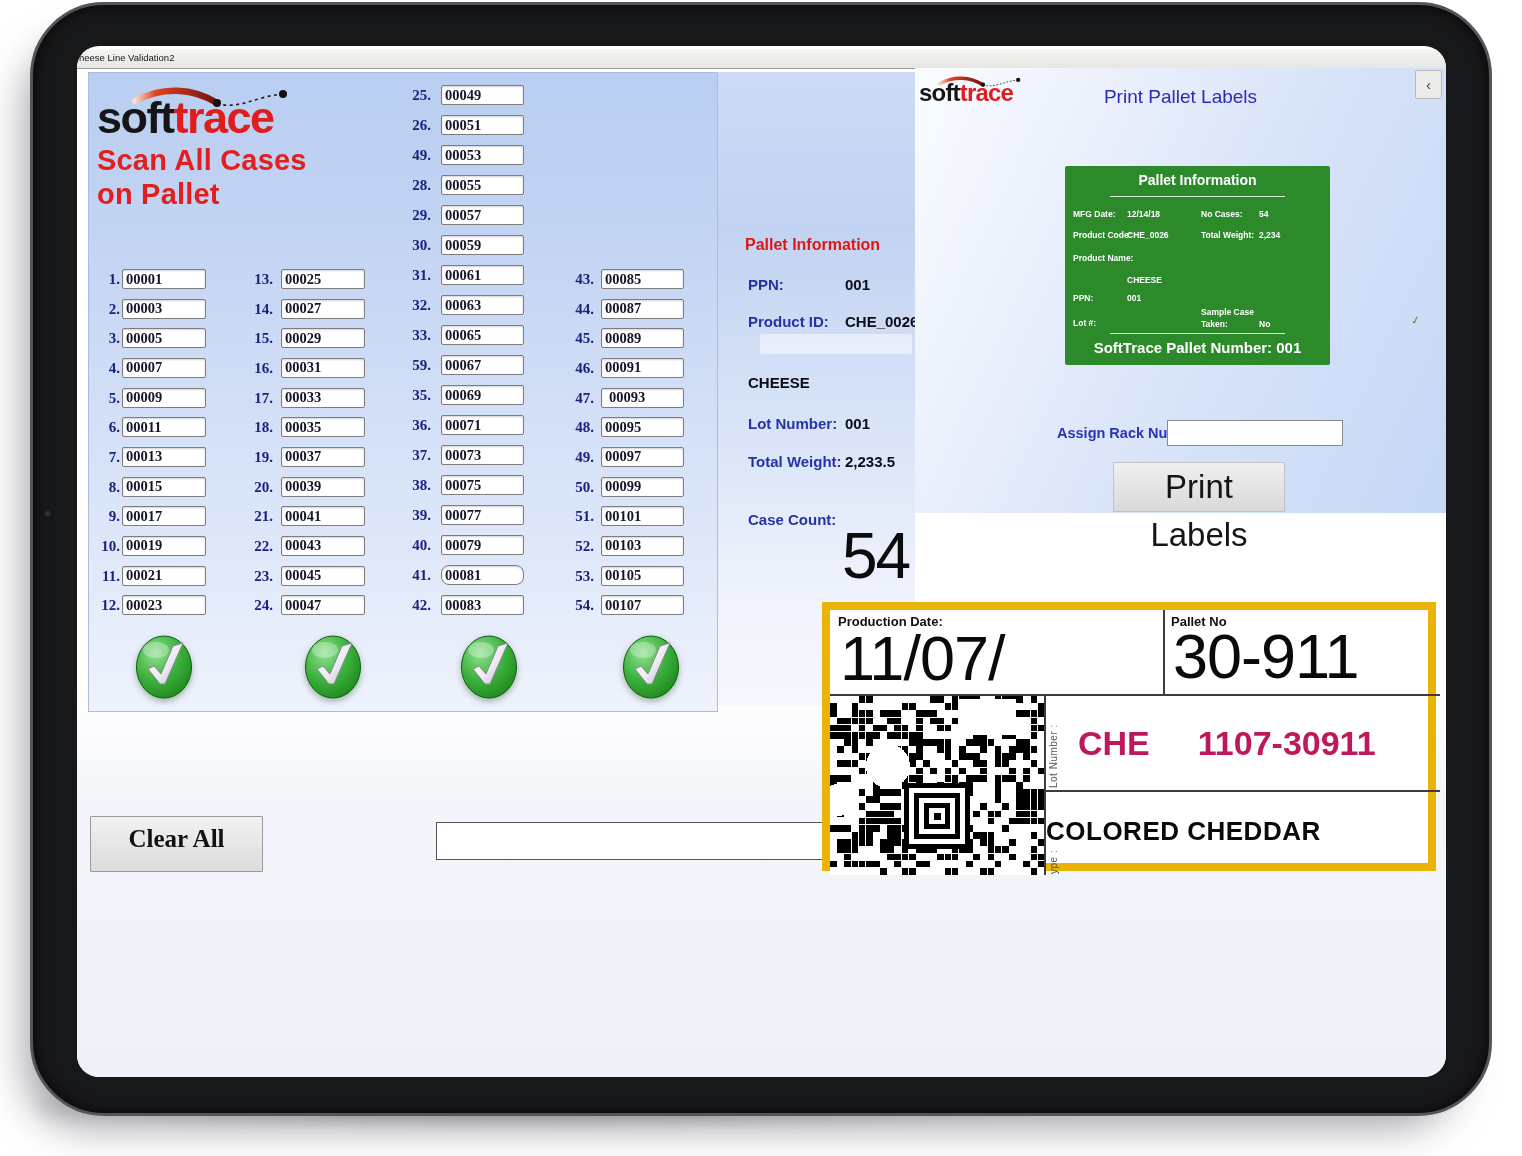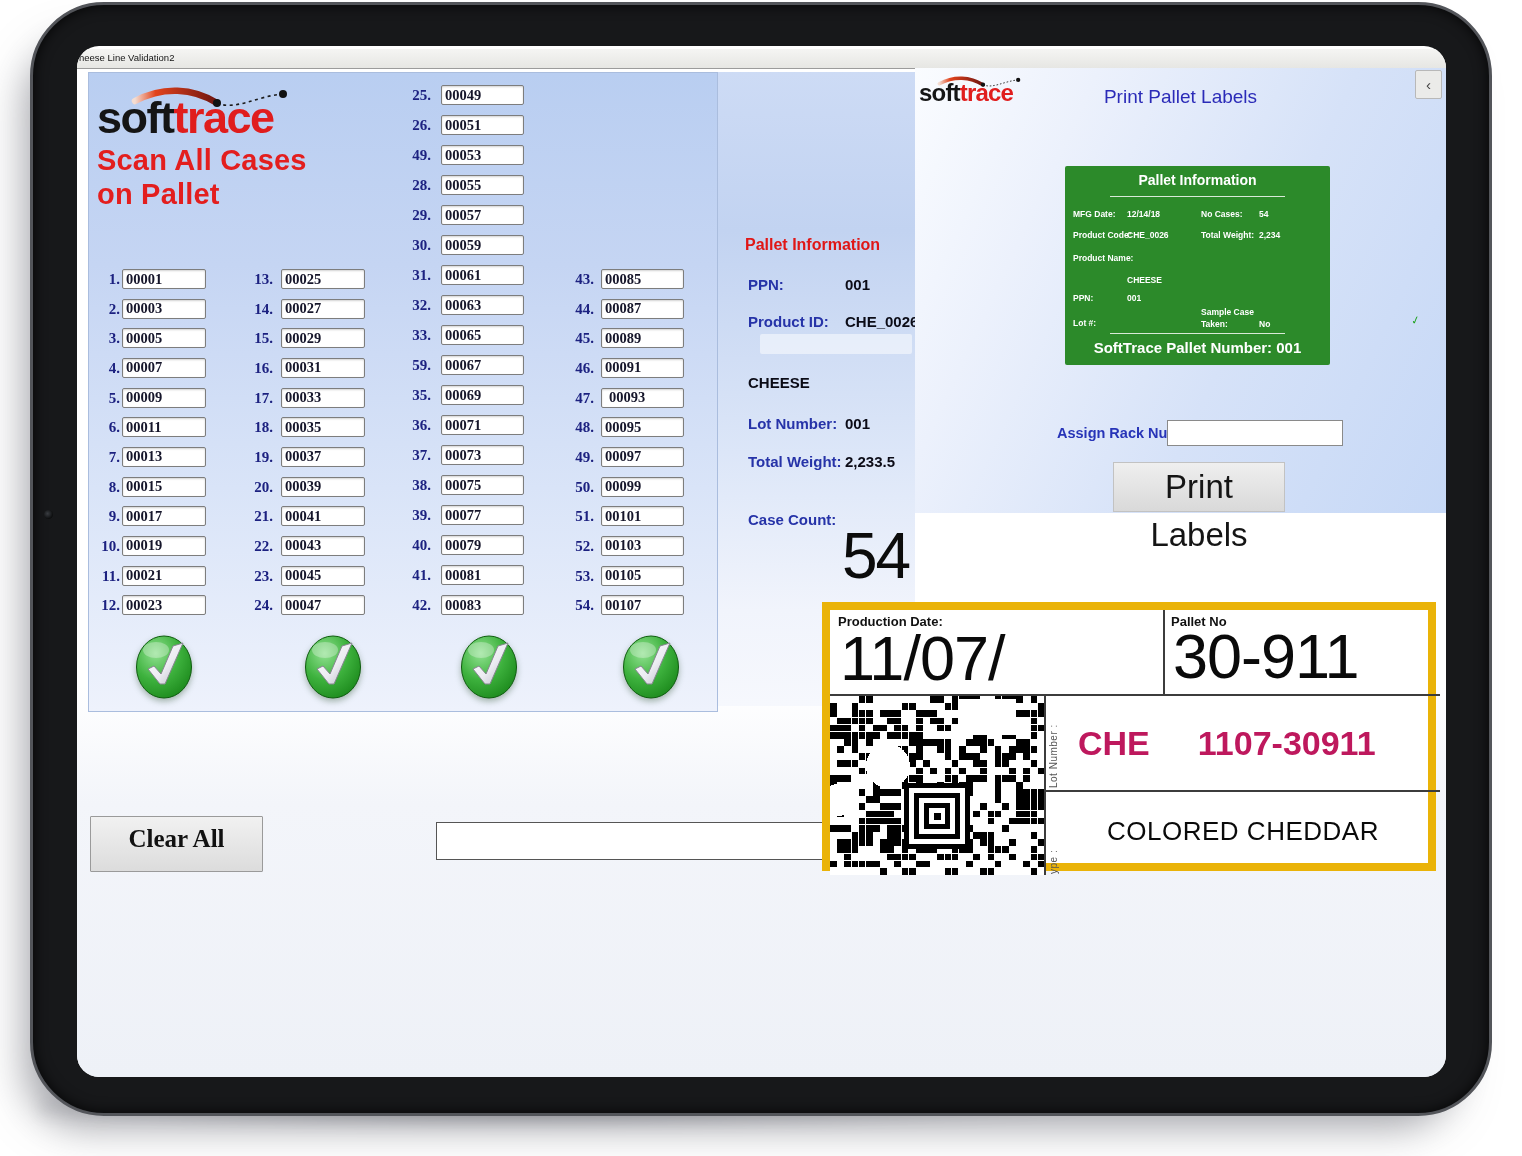--- a/index.html
+++ b/index.html
@@ -77,21 +77,21 @@
   .cell-tl{left:0;top:0;width:335px;height:86px;border-right:2px solid #3c3c3c;border-bottom:2px solid #3c3c3c;}
   .cell-tr{left:335px;top:0;width:275px;height:86px;border-bottom:2px solid #3c3c3c;}
   .cell-qr{left:0;top:86px;width:216px;height:179px;border-right:2px solid #3c3c3c;}
   .cell-che{left:216px;top:86px;width:394px;height:96px;border-bottom:2px solid #3c3c3c;}
   .cell-prod{left:216px;top:182px;width:394px;height:83px;}
   .lbl-small{position:absolute;font-size:13px;font-weight:700;color:#111;white-space:nowrap;}
   .lbl-big{position:absolute;font-size:63px;font-weight:500;letter-spacing:-1px;color:#0a0a0a;line-height:1;white-space:nowrap;}
   .vtext{position:absolute;writing-mode:vertical-rl;transform:rotate(180deg);font-size:10px;color:#555;letter-spacing:.5px;white-space:nowrap;}
   .che-line{position:absolute;left:32px;top:0;height:94px;display:flex;align-items:center;gap:48px;
     font-size:34px;font-weight:700;color:#be185d;}
-  .prod-line{position:absolute;left:0;right:0;top:24px;text-align:center;font-size:26px;font-weight:400;color:#0a0a0a;letter-spacing:.5px;}
+  .prod-line{position:absolute;left:0;right:0;top:24px;text-align:left;font-size:26px;font-weight:700;color:#0a0a0a;letter-spacing:.5px;}
 </style>
 </head>
 <body>
 
 <svg width="0" height="0" style="position:absolute">
   <defs>
     <radialGradient id="gball" cx="0.35" cy="0.28" r="0.95">
       <stop offset="0" stop-color="#90e190"></stop>
         <stop offset="0.45" stop-color="#3db13d"></stop>
       <stop offset="0.8" stop-color="#1f8d1f"></stop>
@@ -209,21 +209,21 @@
           <input class="case-input" readonly="" value="00071" style="left: 352px; top: 342px; width: 83px;">
           <span class="abs case-num" style="left: 311px; top: 374px; width: 31px;">37.</span>
           <input class="case-input" readonly="" value="00073" style="left: 352px; top: 372px; width: 83px;">
           <span class="abs case-num" style="left: 311px; top: 404px; width: 31px;">38.</span>
           <input class="case-input" readonly="" value="00075" style="left: 352px; top: 402px; width: 83px;">
           <span class="abs case-num" style="left: 311px; top: 434px; width: 31px;">39.</span>
           <input class="case-input" readonly="" value="00077" style="left: 352px; top: 432px; width: 83px;">
           <span class="abs case-num" style="left: 311px; top: 464px; width: 31px;">40.</span>
           <input class="case-input" readonly="" value="00079" style="left: 352px; top: 462px; width: 83px;">
           <span class="abs case-num" style="left: 311px; top: 494px; width: 31px;">41.</span>
-          <input class="case-input" readonly="" value="00081" style="left: 352px; top: 492px; width: 83px;">
+          <input class="case-input" readonly="" value="00081" style="left: 352px; top: 492px; width: 83px; border-radius: 8px;">
           <span class="abs case-num" style="left: 311px; top: 524px; width: 31px;">42.</span>
           <input class="case-input" readonly="" value="00083" style="left: 352px; top: 522px; width: 83px;">
           <span class="abs case-num" style="left: 474px; top: 198px; width: 31px;">43.</span>
           <input class="case-input" readonly="" value="00085" style="left: 512px; top: 196px; width: 83px;">
           <span class="abs case-num" style="left: 474px; top: 227.65px; width: 31px;">44.</span>
           <input class="case-input" readonly="" value="00087" style="left: 512px; top: 225.65px; width: 83px;">
           <span class="abs case-num" style="left: 474px; top: 257.3px; width: 31px;">45.</span>
           <input class="case-input" readonly="" value="00089" style="left: 512px; top: 255.3px; width: 83px;">
           <span class="abs case-num" style="left: 474px; top: 286.95px; width: 31px;">46.</span>
           <input class="case-input" readonly="" value="00091" style="left: 512px; top: 284.95px; width: 83px;">

